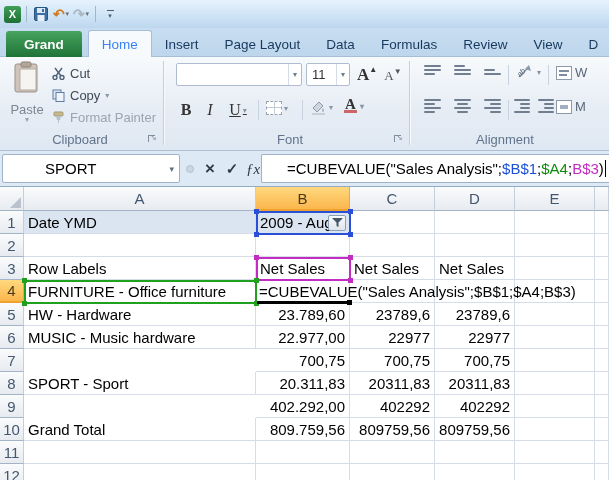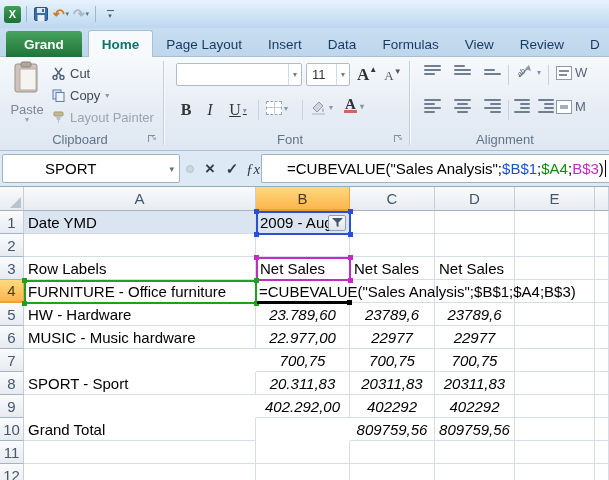--- a/index.html
+++ b/index.html
@@ -26,21 +26,21 @@
   .qat-more .arr { font-size:7px; }
   .floppy { width:14px; height:14px; }
 
   
   .tabstrip { position:absolute; left:0; top:28px; width:609px; height:29px;
     background:linear-gradient(#c8ddf1,#bdd6ec); display:flex; align-items:flex-end; padding-left:6px; }
   .tabstrip::after { content:""; position:absolute; left:0; bottom:0; width:100%; height:1px; background:#a6bed8; }
   .tab { position:relative; height:25px; padding:0 13px; display:flex; align-items:center;
     font-size:13.5px; color:#17395e; white-space:nowrap; z-index:1; }
   .tab.active { background:#f7fafd; border:1px solid #a6bed8; border-bottom:none;
-    border-radius:3px 3px 0 0; color:#0f766e; z-index:3; height:27px;font-weight:bold; }
+    border-radius:3px 3px 0 0; color:#3b82f6; z-index:3; height:27px; }
   .tab.file { background:linear-gradient(#47a35d,#1e7438); color:#fff; font-weight:bold;
     border-radius:3px 3px 0 0; height:26px; padding:0 18px; margin-right:6px; }
 
   
   .ribbon { position:absolute; left:0; top:57px; width:609px; height:94px;
     background:linear-gradient(#f7fafc, #e7edf5 55%, #dfe8f2);
     border-bottom:1px solid #b0bfd2; }
   .group-sep { position:absolute; top:4px; width:1px; height:84px; background:#c5cfdd; box-shadow:1px 0 0 #f7fafc; }
   .group-label { position:absolute; bottom:3px; font-size:13px; color:#62748c; text-align:center; }
   .launcher { position:absolute; bottom:5px; width:10px; height:10px; }
@@ -94,21 +94,21 @@
     border-right:1px solid #c5cedb; border-bottom:1px solid #a3b4c8;
     font-size:15px; color:#44576e; display:flex; align-items:center; justify-content:center; }
   .hdr.active { background:linear-gradient(#fed97e,#fcb64d); border-bottom:2px solid #eda12f;
     border-right:1px solid #e2ab47; color:#4a3a1a; }
   .corner { position:absolute; left:0; top:0; width:24px; height:24px;
     background:linear-gradient(#fafbfc,#e7ebf0); border-right:1px solid #c5cedb; border-bottom:1px solid #a3b4c8; }
   .corner::after { content:""; position:absolute; right:2px; bottom:2px;
     border-left:11px solid transparent; border-bottom:11px solid #b9c2cd; }
   .cell { position:absolute; border-right:1px solid #d6dde8; border-bottom:1px solid #d6dde8;
     font-size:15px; color:#000; display:flex; align-items:center; padding:0 4px; white-space:nowrap; overflow:visible; }
-  .cell.num { justify-content:center;font-style:italic; }
+  .cell.num { justify-content:flex-end; }
   .cell.pivot { background:#dbe5f1; }
   .ref-box { position:absolute; border-width:2px; border-style:solid; pointer-events:none; z-index:4; }
   .handle { position:absolute; width:5px; height:5px; z-index:5; }
   .edit-underline { position:absolute; height:3px; background:#000; z-index:6; }
   .edit-handle { position:absolute; width:5px; height:5px; background:#000; z-index:7; }
   .overflow-formula { position:absolute; font-size:15px; color:#000; white-space:nowrap; z-index:8;
     display:flex; align-items:center; }
   .filter-btn { position:absolute; width:18px; height:16px; background:linear-gradient(#f8fafb,#dfe5ec);
     border:1px solid #8aa0b8; border-radius:2px; display:flex; align-items:center; justify-content:center; z-index:9; }
 </style>
@@ -141,26 +141,26 @@
       <div class="qat-btn qat-more">
         <span class="bar"></span>
         <span class="arr">▾</span>
       </div>
     </div>
   </div>
 
   <div class="tabstrip" id="tabstrip">
       <div class="tab file">Grand</div>
       <div class="tab active">Home</div>
+      <div class="tab">Insert</div>
       <div class="tab">Page Layout</div>
-      <div class="tab">Insert</div>
       <div class="tab">Data</div>
       <div class="tab">Formulas</div>
+      <div class="tab">Review</div>
       <div class="tab">View</div>
-      <div class="tab">Review</div>
       <div class="tab">D</div>
     </div>
 
   <div class="ribbon">
 
     <div class="paste-btn">
       <svg width="28" height="34" viewBox="0 0 28 34">
         <rect x="2" y="3" width="22" height="28" rx="2" fill="#cfc4bb" stroke="#9d9187"></rect>
         <rect x="8" y="1" width="10" height="5" rx="1.5" fill="#b3a79c" stroke="#8d8176"></rect>
         <rect x="7" y="8" width="16" height="21" fill="#f6f4f1" stroke="#b3aca4"></rect>
@@ -183,21 +183,21 @@
         <rect x="4" y="3.5" width="8" height="9" fill="#eef4fb" stroke="#5f7ba0"></rect>
       </svg>
       <span>Copy</span>
       <span class="drp">▾</span>
     </div>
     <div class="clip-item disabled" style="top:50px;">
       <svg width="13" height="13" viewBox="0 0 13 13">
         <rect x="2" y="1" width="9" height="4" rx="1" fill="#c8b98a" stroke="#a59a77"></rect>
         <path d="M4 5 L9 5 L8 9 L7 9 L7 12 L6 12 L6 9 L5 9 Z" fill="#b8c0ca"></path>
       </svg>
-      <span>Layout Painter</span>
+      <span>Format Painter</span>
     </div>
     <div class="group-label" style="left:30px; width:100px;">Clipboard</div>
     <div class="launcher" style="left:148px;"></div>
     <div class="group-sep" style="left:163px;"></div>
 
     <div class="combo" style="left:176px; top:6px; width:126px; height:23px;">
       <span style="padding-left:5px;"></span>
       <span class="arrow">▾</span>
     </div>
     <div class="combo" style="left:306px; top:6px; width:44px; height:23px;">
@@ -482,20 +482,23 @@
         <span>402292</span>
       </div>
       <div class="cell num" style="left: 435px; top: 208px; width: 80px; height: 23px;">
         <span>402292</span>
       </div>
       <div class="cell" style="left: 515px; top: 208px; width: 80px; height: 23px;"></div>
       <div class="cell" style="left: 595px; top: 208px; width: 14px; height: 23px;"></div>
       <div class="hdr" style="left: 0px; top: 231px; width: 24px; height: 23px;">10</div>
       <div class="cell" style="left: 24px; top: 231px; width: 232px; height: 23px;">
         <span>Grand Total</span>
+      </div>
+      <div class="cell num" style="left: 256px; top: 231px; width: 94px; height: 23px;">
+        <span>809.759,56</span>
       </div>
       <div class="cell num" style="left: 350px; top: 231px; width: 85px; height: 23px;">
         <span>809759,56</span>
       </div>
       <div class="cell num" style="left: 435px; top: 231px; width: 80px; height: 23px;">
         <span>809759,56</span>
       </div>
       <div class="cell" style="left: 515px; top: 231px; width: 80px; height: 23px;"></div>
       <div class="cell" style="left: 595px; top: 231px; width: 14px; height: 23px;"></div>
       <div class="hdr" style="left: 0px; top: 254px; width: 24px; height: 23px;">11</div>

